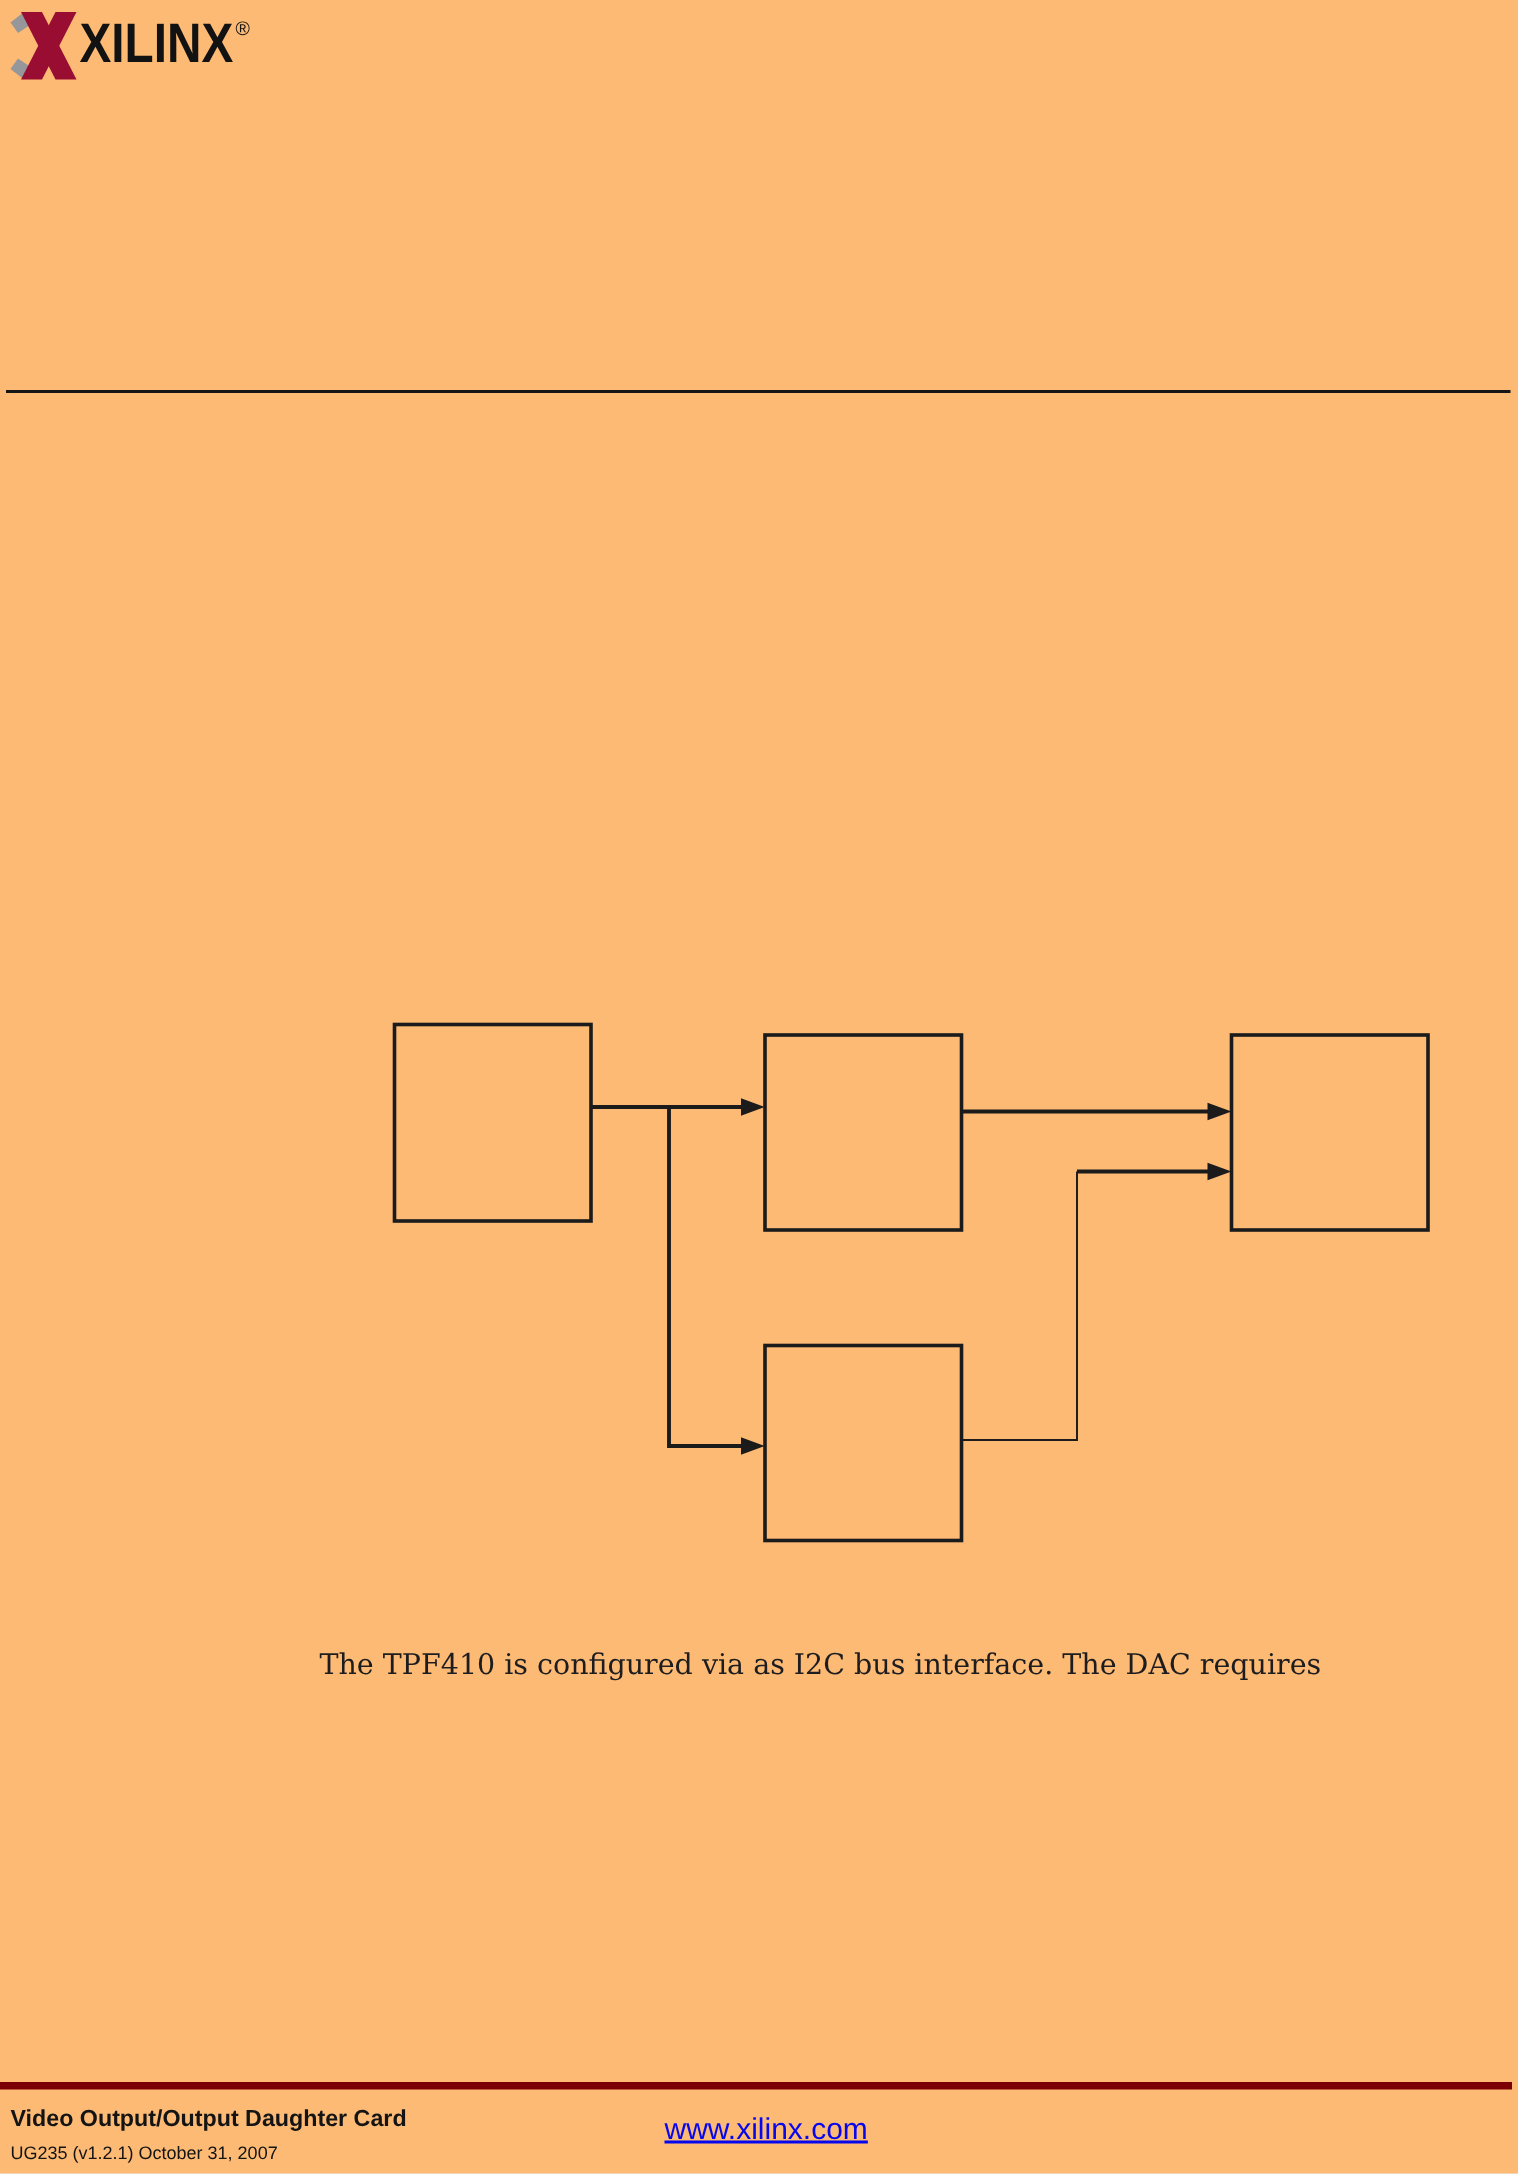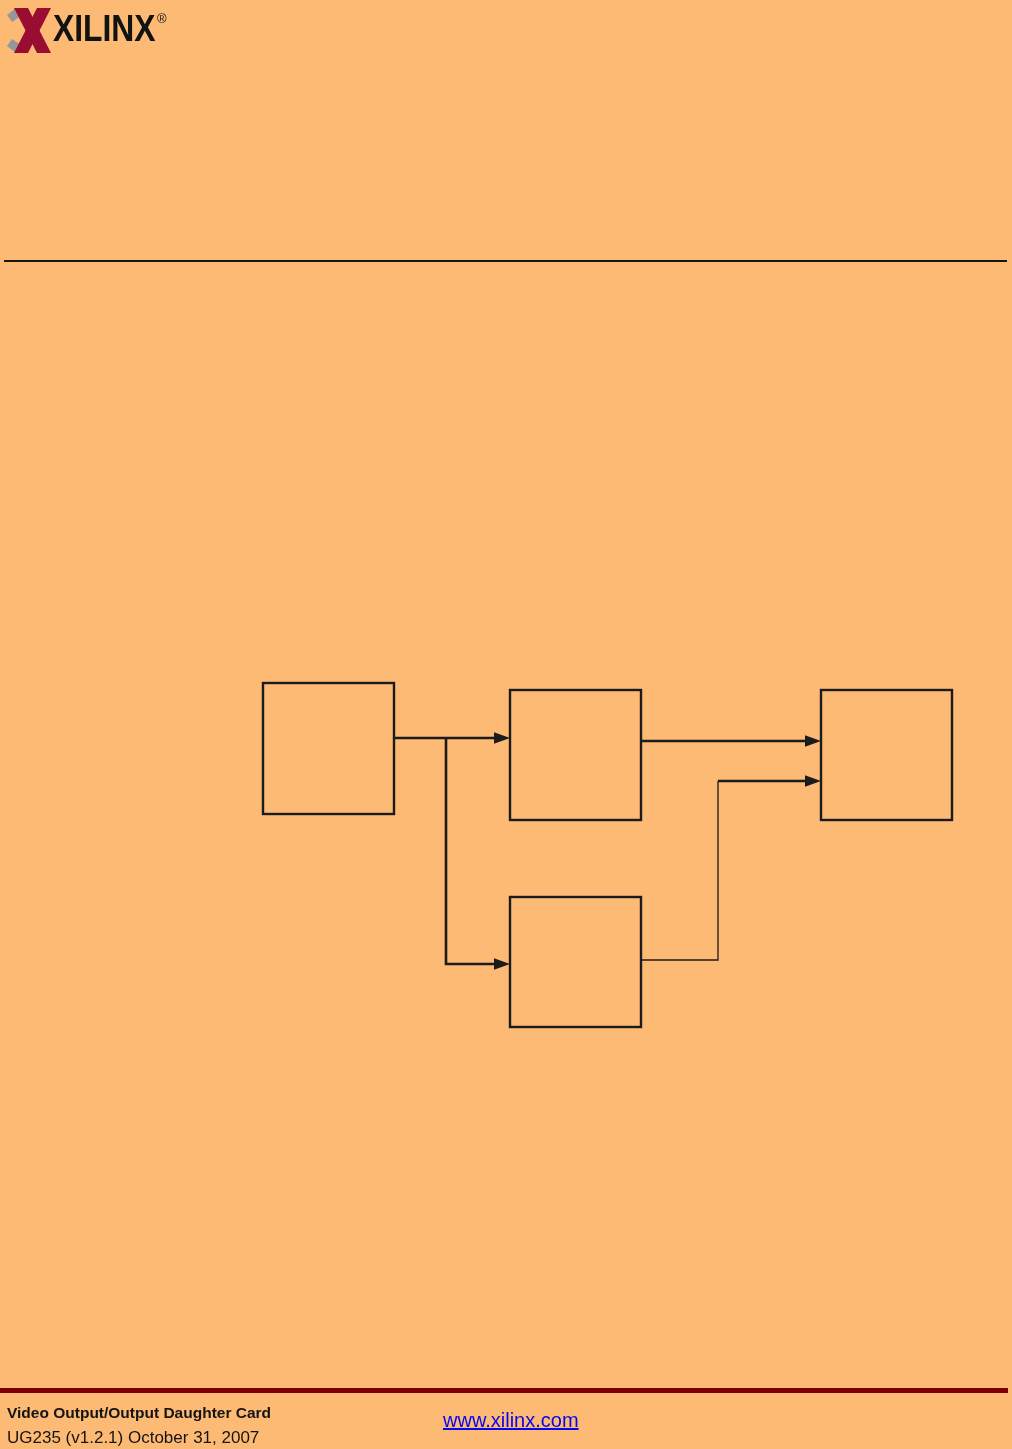--- a/index.html
+++ b/index.html
@@ -26,21 +26,21 @@
   .cap-label{font-style:italic;margin-right:19px;}
   .cap-title{font-weight:bold;}
 
   
   .body-text{font-family:"DejaVu Serif",serif;font-size:19px;line-height:24px;color:#1d1d1f;margin:0;}
   .para1{left:213px;top:1098px;width:700px;white-space:nowrap;}
   .para2{left:213px;top:1133px;width:700px;white-space:pre-line;}
 
   
   .doc-title{left:7px;top:1404px;font-size:15.5px;font-weight:bold;color:#141414;}
-  .doc-id{left:7px;top:1428px;font-size:17px;color:#141414;text-align:right;}
+  .doc-id{left:7px;top:1428px;font-size:12px;color:#141414;text-align:right;}
   .site-link{left:443px;top:1409px;font-size:20px;color:var(--link-blue,#0707ee);
              text-decoration:underline;cursor:pointer;text-align:center;}
 </style>
 </head>
 <body>
 
 <div class="page">
 
   <div class="abs logo">
     <svg class="logo-mark" width="50" height="48" viewBox="0 0 50 48" aria-hidden="true">
@@ -71,19 +71,20 @@
     <path d="M391 295 H468 V116" fill="none" stroke="var(--ink,#1b1b1b)" stroke-width="1.3"></path>
     <g fill="var(--ink,#1b1b1b)" stroke="none">
       <polygon points="260,73 244,67.2 244,78.8"></polygon>
       <polygon points="260,299 244,293.2 244,304.8"></polygon>
       <polygon points="571,76 555,70.2 555,81.8"></polygon>
       <polygon points="571,116 555,110.2 555,121.8"></polygon>
     </g>
   </svg>
 
 
+  <p class="abs body-text para1">The TPF410 is configured via as I2C bus interface. The DAC requires</p>
 
   <div class="abs footer-rule"></div>
   <div class="abs doc-title">Video Output/Output Daughter Card</div>
   <div class="abs doc-id">UG235 (v1.2.1) October 31, 2007</div>
   <a class="abs site-link" href="#">www.xilinx.com</a>
 
 </div>
 
 </body></html>

